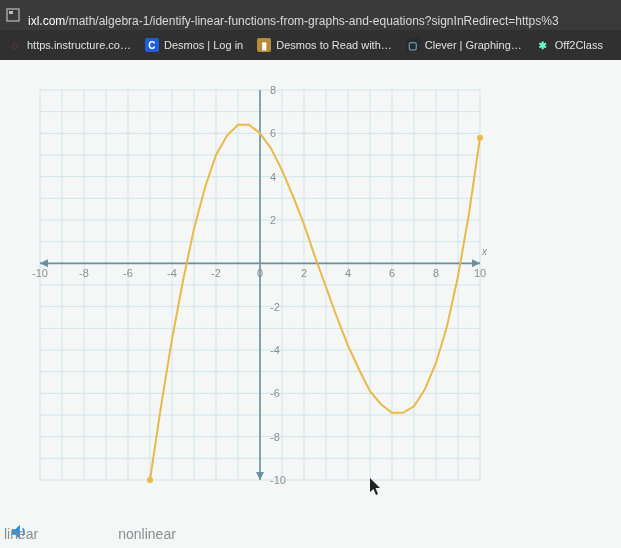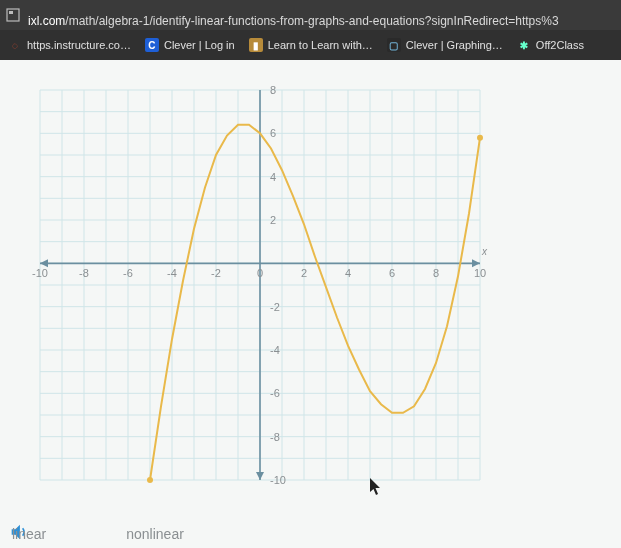--- a/index.html
+++ b/index.html
@@ -51,21 +51,21 @@
     overflow: hidden;
   }
   .graph-wrap {
     position: absolute;
     top: 20px; left: 20px;
     width: 480px; height: 420px;
   }
   .graph-svg { width: 100%; height: 100%; }
   .answers {
     position: absolute;
-    bottom: 6px; left: 12px; right: 0;
+    bottom: 6px; left: 4px; right: 0;
     display: flex;
     gap: 80px;
     font-size: 14px;
     color: #8a8f92;
   }
   .answer-btn { cursor: pointer; }
   .cursor {
     position: absolute;
     width: 12px; height: 18px;
     pointer-events: none;
@@ -88,25 +88,25 @@
   <span class="url"><span class="domain">ixl.com</span><span>/math/algebra-1/identify-linear-functions-from-graphs-and-equations?signInRedirect=https%3</span></span>
 </div>
 
 <div class="bm-bar">
   <div class="bm-item">
     <span class="favicon" style="background:transparent;color:#e34b2d">◌</span>
     <span>https.instructure.co…</span>
   </div>
   <div class="bm-item">
     <span class="favicon" style="background:#1e5fd6;color:#fff">C</span>
-    <span>Clever | Log in</span>
+    <span>Desmos | Log in</span>
   </div>
   <div class="bm-item">
     <span class="favicon" style="background:#b78b3a;color:#fff">▮</span>
-    <span>Learn to Learn with…</span>
+    <span>Desmos to Read with…</span>
   </div>
   <div class="bm-item">
     <span class="favicon" style="background:#2a2a2a;color:#6faed1">▢</span>
     <span>Clever | Graphing…</span>
   </div>
   <div class="bm-item">
     <span class="favicon" style="background:transparent;color:#6fc">✱</span>
     <span>Off2Class</span>
   </div>
 </div>

